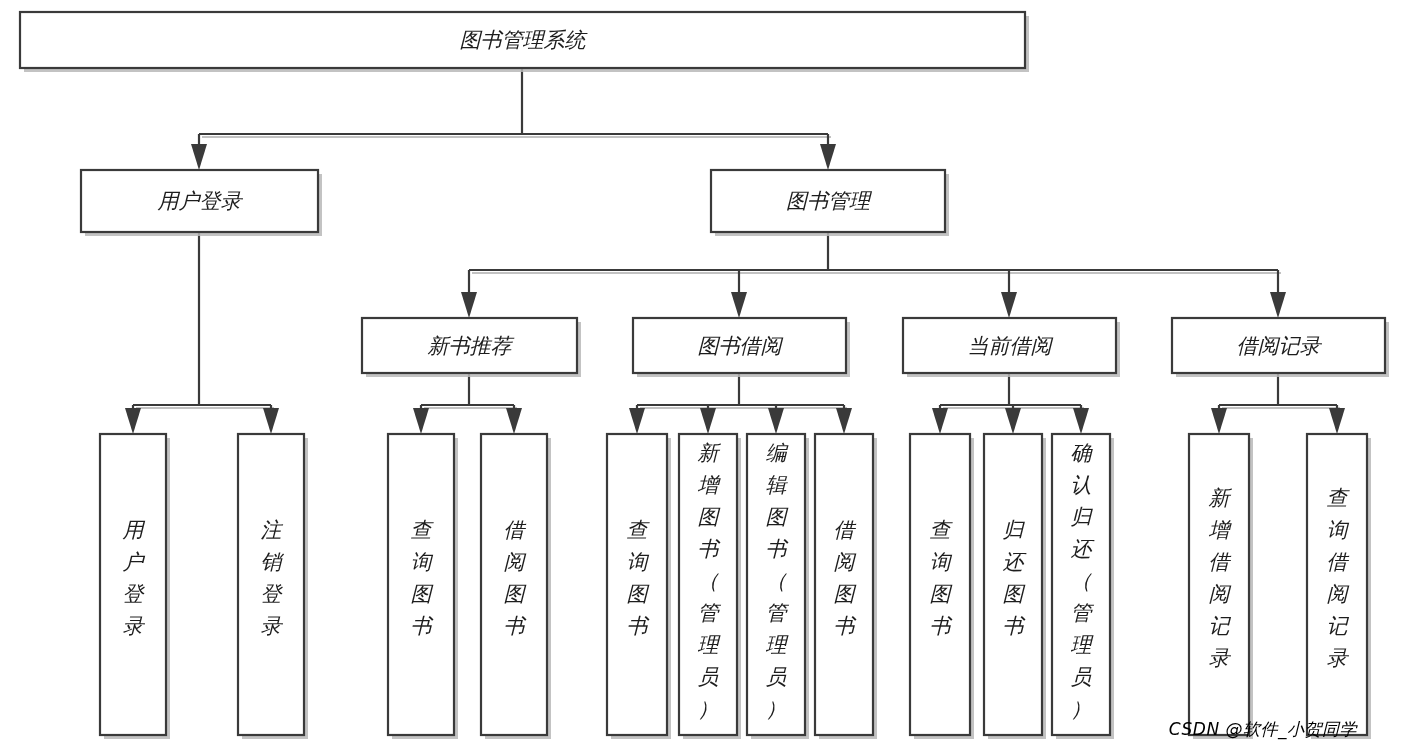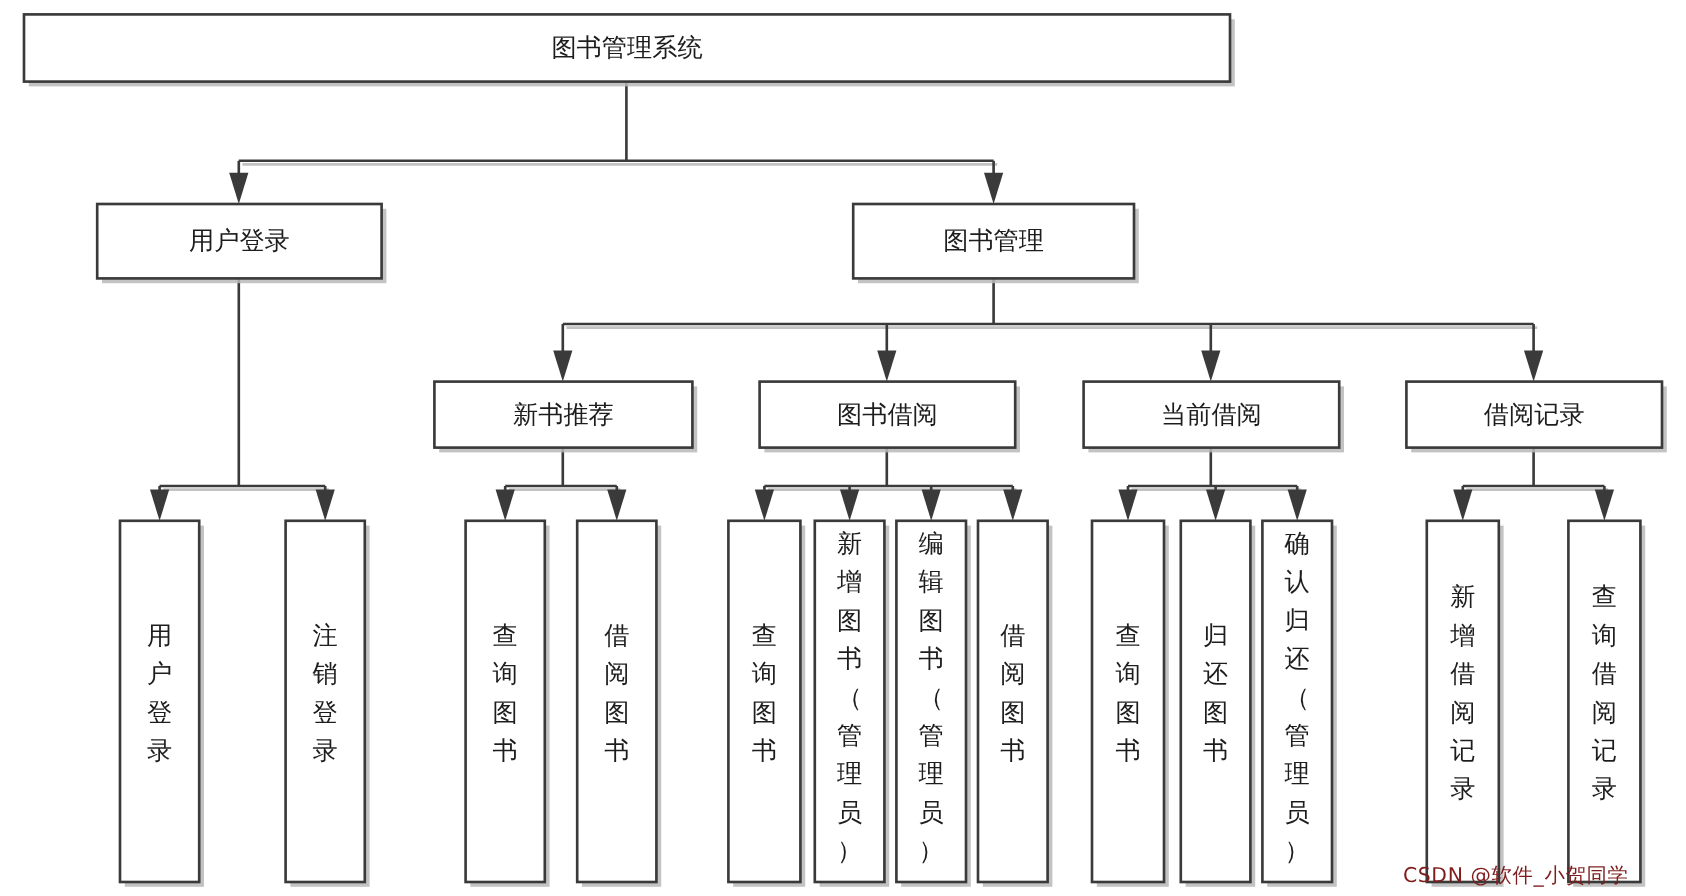--- a/index.html
+++ b/index.html
@@ -12,20 +12,21 @@
     width: 1405px;
     height: 747px;
     overflow: hidden;
     font-family: "DejaVu Sans", "Liberation Sans", sans-serif;
   }
   #diagram-root {
     position: relative;
     width: 1365px;
     height: 747px;
     background: #ffffff;
+    font-style: italic;
   }
   svg.diagram-canvas {
     position: absolute;
     top: 0;
     left: 0;
     width: 1405px;
     height: 747px;
     display: block;
   }
   .node-box {
@@ -65,21 +66,21 @@
     font-size: 21px;
     fill: #1d1d1d;
     text-anchor: middle;
   }
   .watermark-text {
     position: absolute;
     right: 8px;
     bottom: 6px;
     font-family: "DejaVu Sans", "Liberation Sans", sans-serif;
     font-size: 17px;
-    color: #7f1d1d;
+    color: #000000;
     letter-spacing: 0.5px;
     white-space: nowrap;
     user-select: none;
   }
 </style>
 </head>
 <body>
 
 <div id="diagram-root">
 

